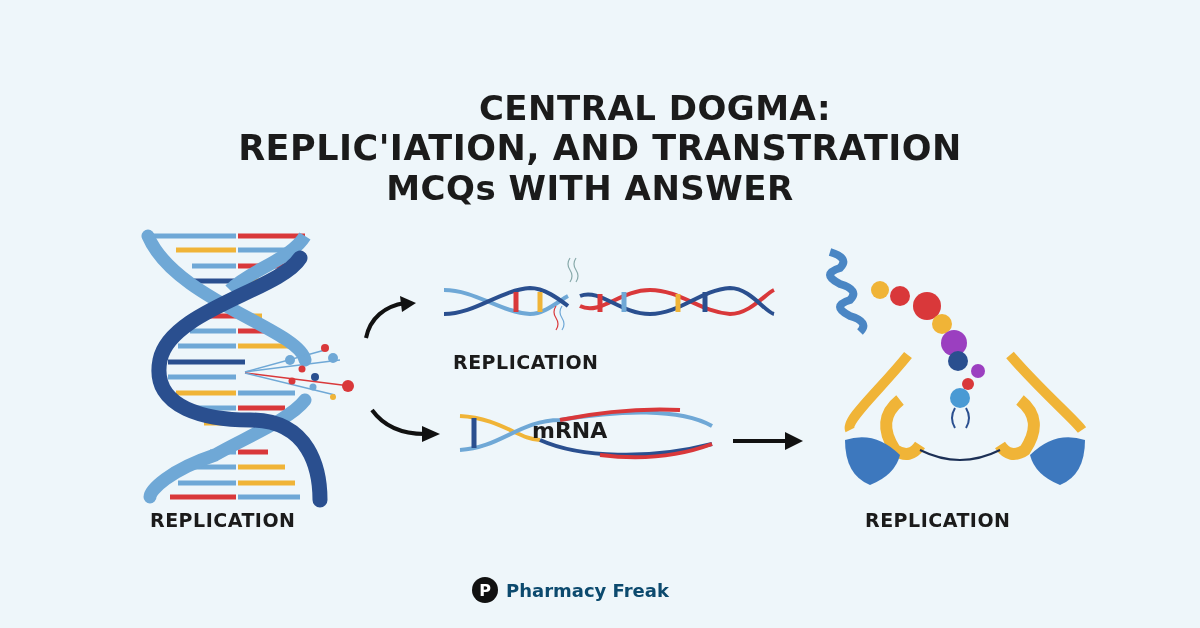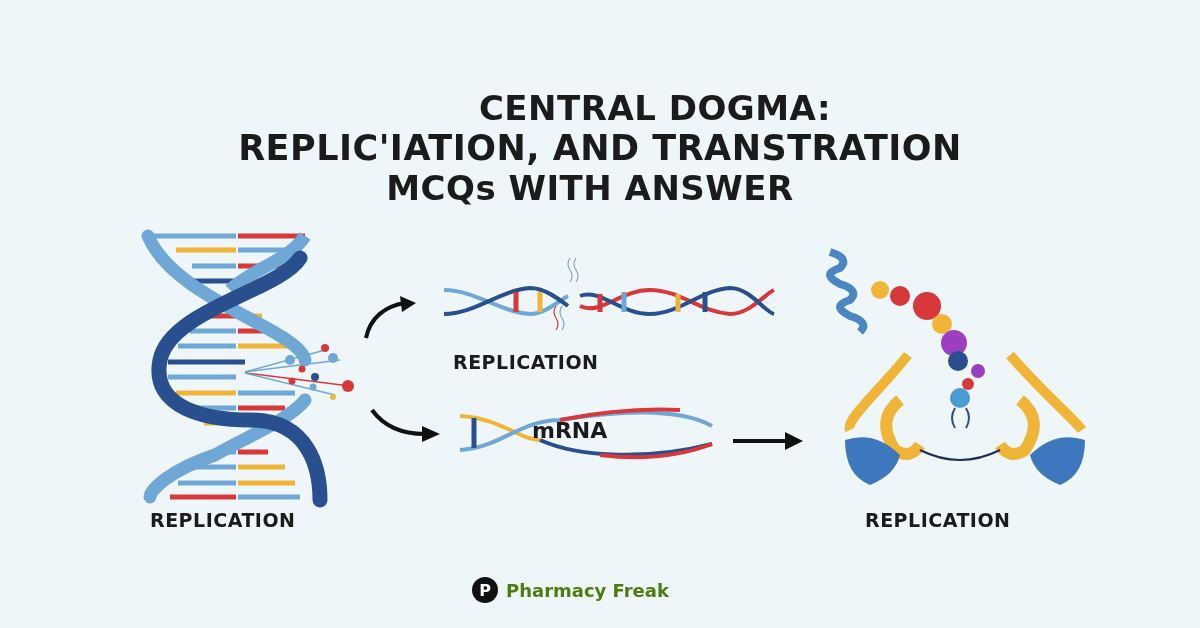--- a/index.html
+++ b/index.html
@@ -5,21 +5,21 @@
   html, body { margin:0; padding:0; }
   body { width:1200px; height:628px; background:#eef6fa; position:relative; overflow:hidden; font-family:"DejaVu Sans", sans-serif; }
   .title { position:absolute; left:0; width:1200px; text-align:center; font-weight:bold; color:#1b1b1b; font-size:34px; letter-spacing:0.5px; line-height:40px; }
   .t1 { top:88px; left:55px; }
   .t2 { top:128px; left:0px; font-size:35px; }
   .t3 { top:168px; left:-10px; }
   .label { position:absolute; font-weight:bold; color:#1b1b1b; font-size:19px; letter-spacing:0.5px; }
   svg { position:absolute; left:0; top:0; }
   .footer { position:absolute; left:472px; top:577px; display:flex; align-items:center; gap:8px; }
   .logo { width:26px; height:26px; border-radius:50%; background:#111; color:#fff; font-weight:bold; font-size:16px; display:flex; align-items:center; justify-content:center; }
-  .brand { font-size:18px; font-weight:bold; color:#4d7c0f; }
+  .brand { font-size:18px; font-weight:bold; color:#0c4a6e; }
   .mrna { position:absolute; left:532px; top:418px; font-weight:bold; font-size:22px; color:#1b1b1b; }
 </style>
 </head>
 <body>
 
 <div class="title t1">CENTRAL DOGMA:</div>
 <div class="title t2">REPLIC'IATION, AND TRANSTRATION</div>
 <div class="title t3">MCQs WITH ANSWER</div>
 
 <svg width="1200" height="628">

